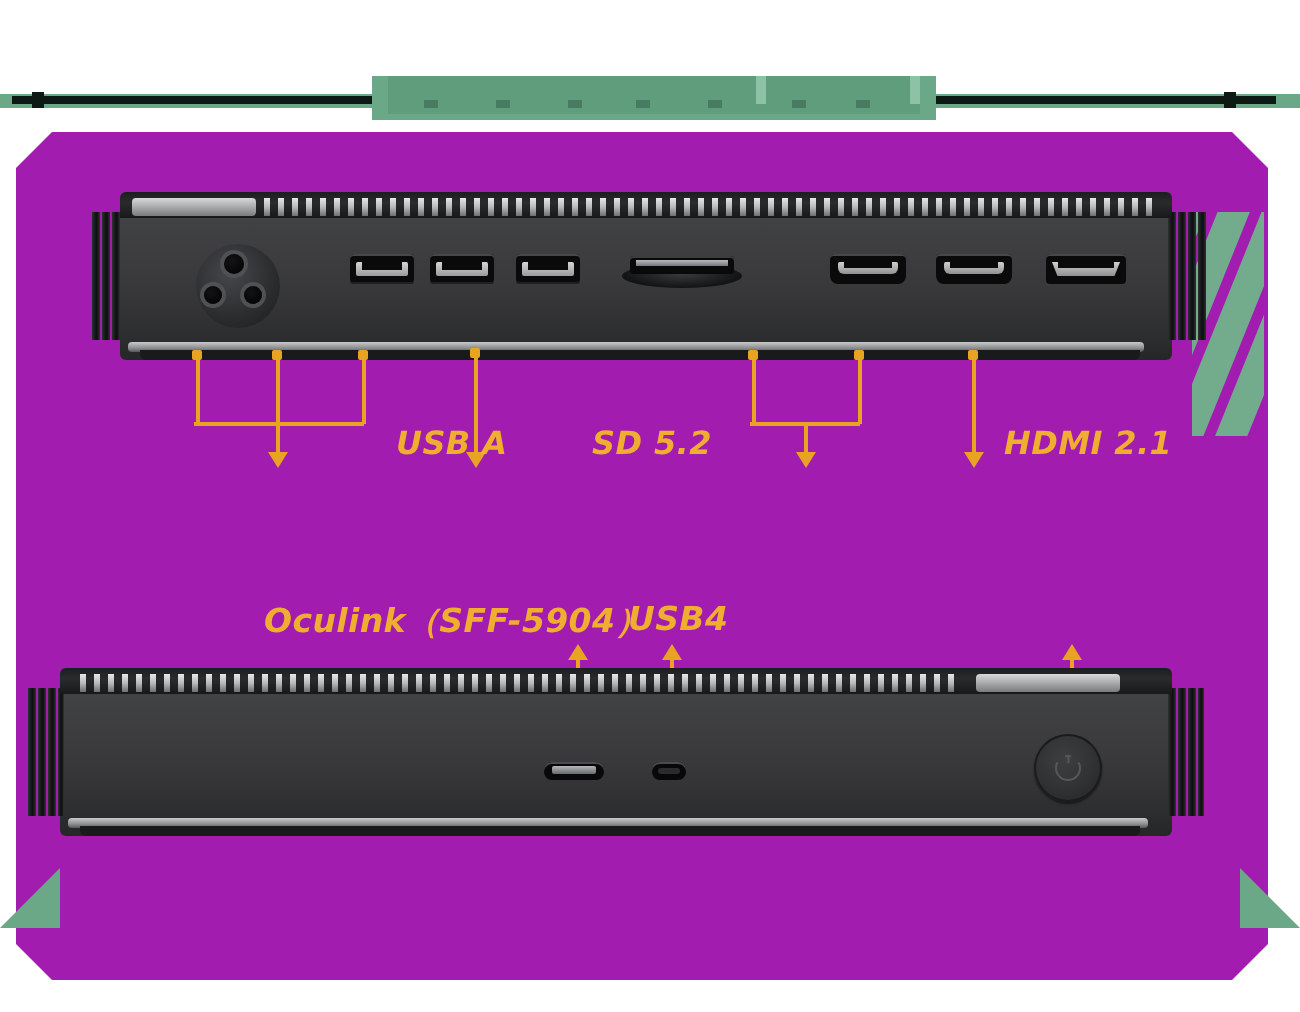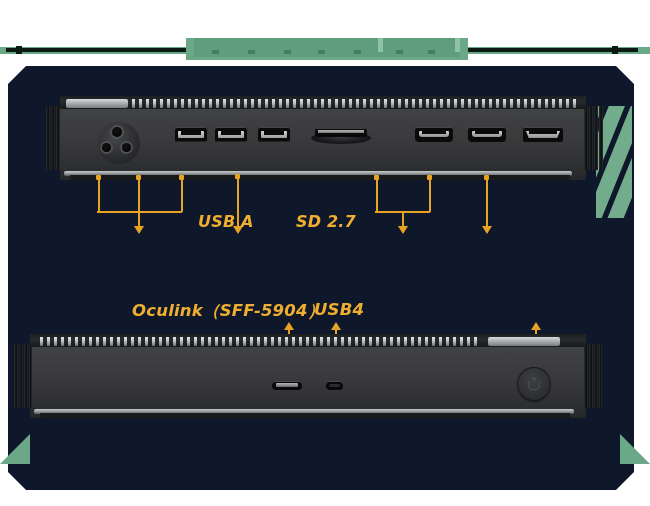--- a/index.html
+++ b/index.html
@@ -13,21 +13,21 @@
   .banner-plate{position:absolute;left:186px;top:0px;width:282px;height:22px;
                 background:#6aa887;}
   .banner-plate:before{content:"";position:absolute;left:8px;top:0;width:266px;height:19px;
                 background:#5f9d7c;}
   .banner-notch{position:absolute;top:0px;width:5px;height:14px;background:#8dc2a7;}
   .banner-tooth{position:absolute;top:12px;width:7px;height:4px;background:#3f7159;opacity:.75;}
   .banner-wedge{position:absolute;top:8px;height:8px;background:#0d1a13;}
 
   
   #panel{position:absolute;left:8px;top:66px;width:626px;height:424px;
-     background:#0f172a;
+     background:#a21caf;
      clip-path:polygon(0 18px,18px 0,608px 0,626px 18px,626px 406px,608px 424px,18px 424px,0 406px);}
 
   
   #stripes{position:absolute;right:2px;top:40px;width:36px;height:112px;overflow:hidden;}
   #stripes .stripe{position:absolute;width:15px;height:150px;background:#73ab8d;
       transform:rotate(22deg);transform-origin:top left;}
 
   
   .corner-tri{position:absolute;width:0;height:0;}
 
@@ -289,21 +289,22 @@
   <div class="lead lead-v" style="left:420.5px;top:111px;height:35px"></div>
   <div class="lead lead-h" style="left:367px;top:145px;width:55px"></div>
   <div class="lead lead-v" style="left:393.5px;top:145px;height:18px"></div>
   <div class="arrow-down" style="left:389.5px;top:160px"></div>
 
   <div class="dot" style="left:476px;top:109px"></div>
   <div class="lead lead-v" style="left:477.5px;top:111px;height:52px"></div>
   <div class="arrow-down" style="left:473.5px;top:160px"></div>
 
   <div class="label" style="left:190px;top:146px">USB A</div>
-  <div class="label" style="left:288px;top:146px">SD 2.7</div>
+  <div class="label" style="left:288px;top:146px">SD 5.2</div>
+  <div class="label" style="left:494px;top:146px">HDMI 2.1</div>
 
   <div class="label big" style="left:124px;top:234px">Oculink（SFF-5904）</div>
   <div class="label big" style="left:306px;top:234px">USB4</div>
 
   <div class="arrow-up" style="left:275.5px;top:256px"></div>
   <div class="lead lead-v" style="left:279.5px;top:263px;height:56px"></div>
   <div class="dot" style="left:278px;top:317px"></div>
 
   <div class="arrow-up" style="left:322.5px;top:256px"></div>
   <div class="lead lead-v" style="left:326.5px;top:263px;height:56px"></div>

